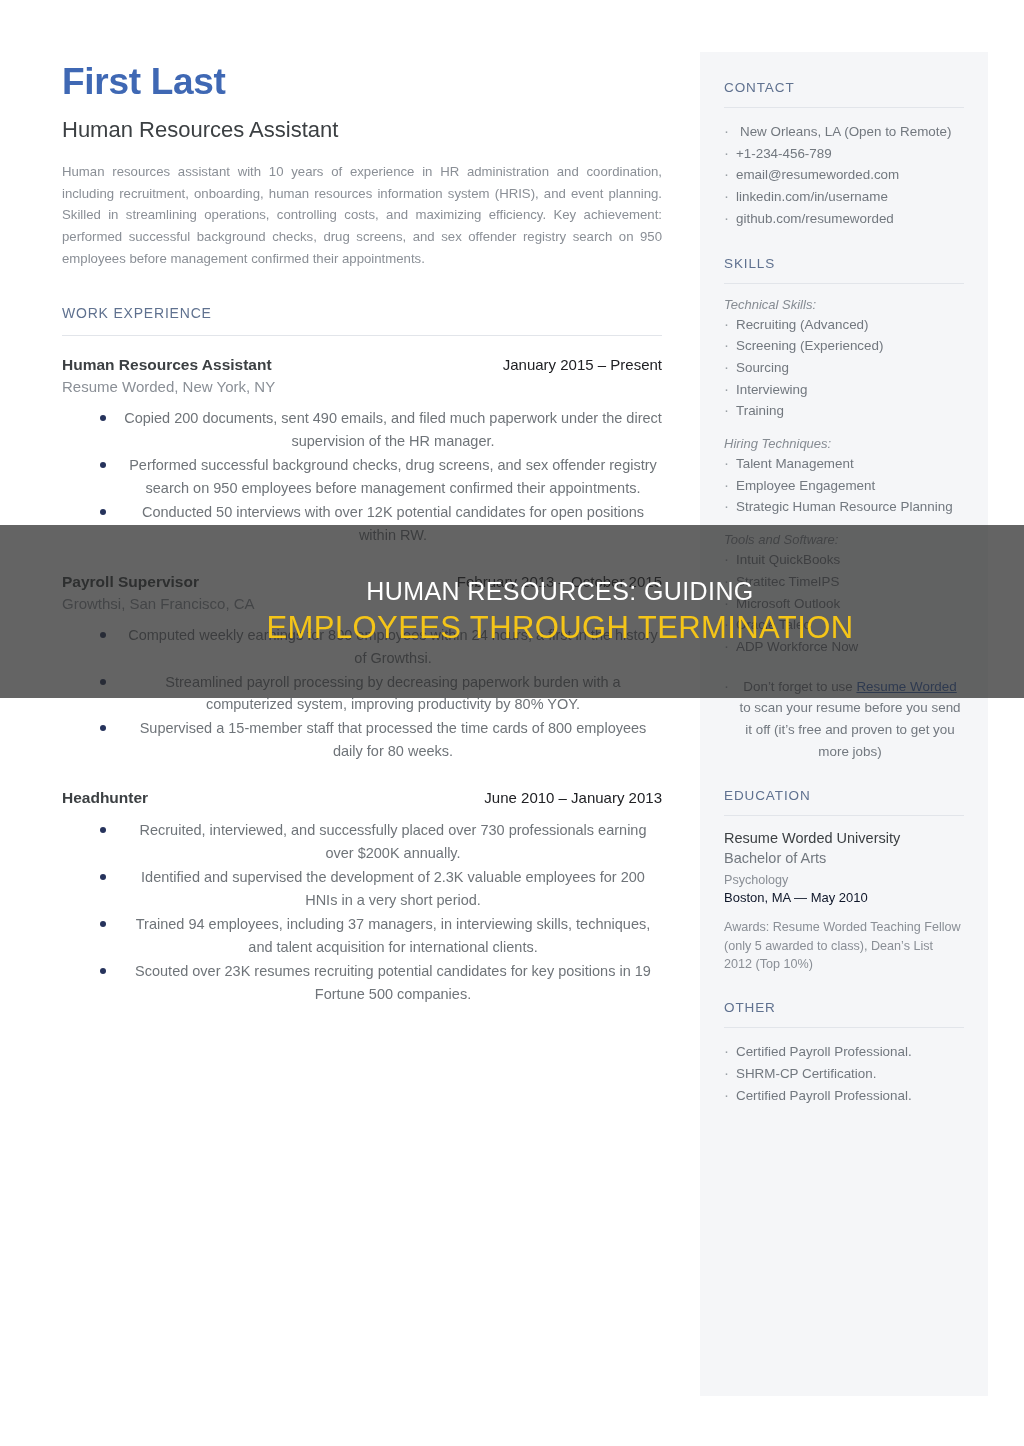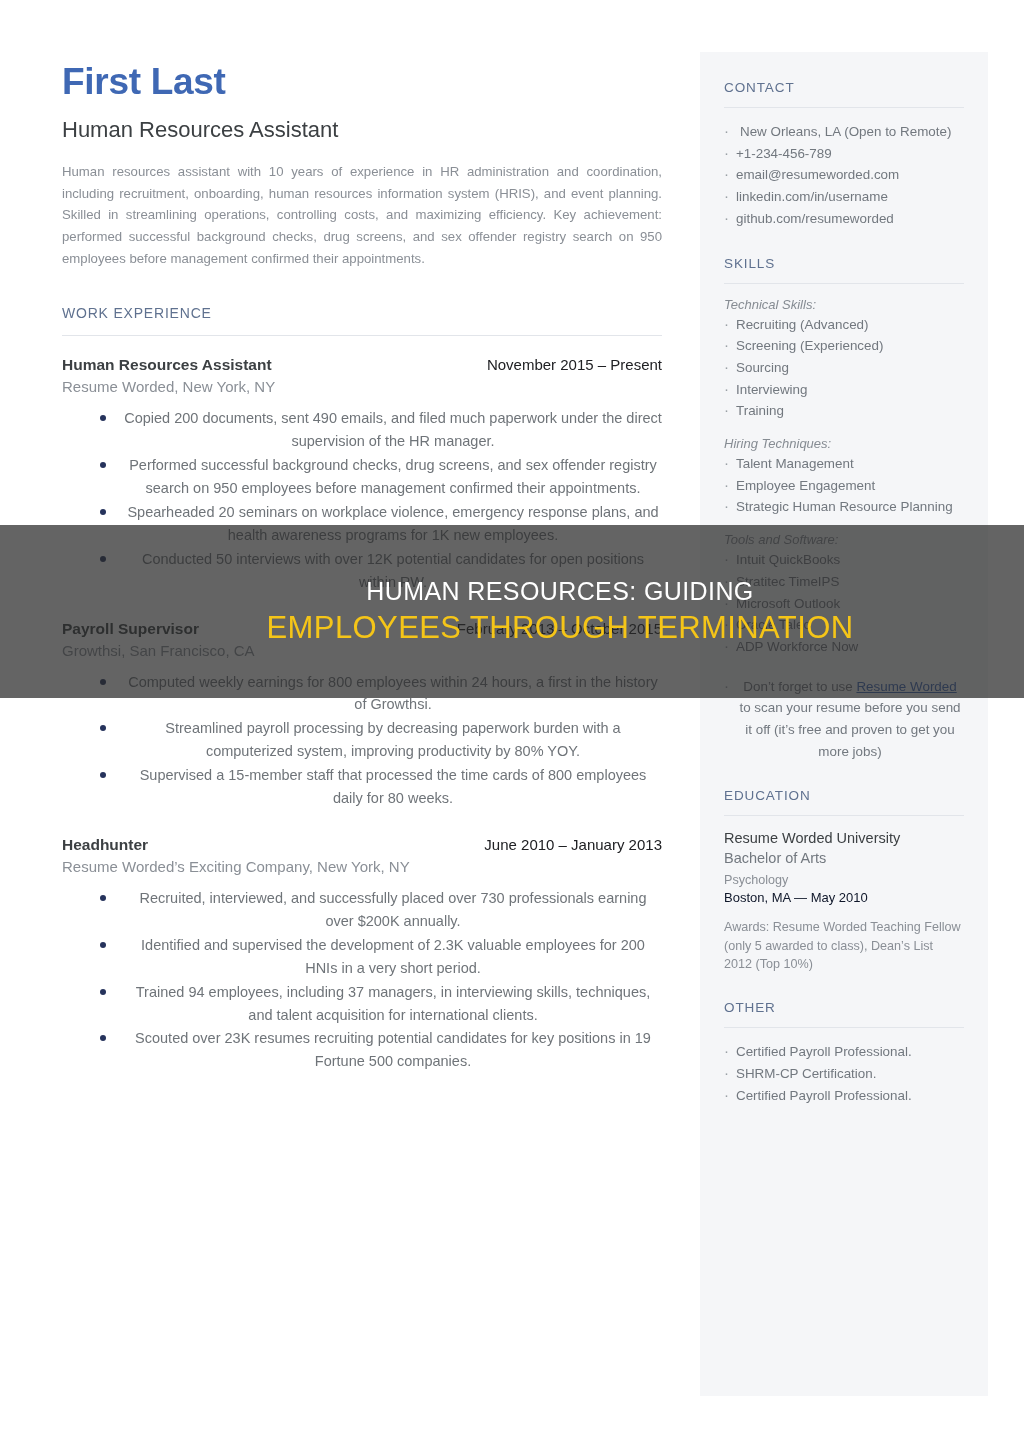--- a/index.html
+++ b/index.html
@@ -258,27 +258,26 @@
     <h1 class="name">First Last</h1>
     <h2 class="headline">Human Resources Assistant</h2>
     <p class="summary">Human resources assistant with 10 years of experience in HR administration and coordination, including recruitment, onboarding, human resources information system (HRIS), and event planning. Skilled in streamlining operations, controlling costs, and maximizing efficiency. Key achievement: performed successful background checks, drug screens, and sex offender registry search on 950 employees before management confirmed their appointments.</p>
 
     <div class="section-head">WORK EXPERIENCE</div>
     <div class="section-rule"></div>
 
     <div class="job">
       <div class="job-row">
         <span class="job-title">Human Resources Assistant</span>
-        <span class="job-dates">November 2015 – Present</span>
+        <span class="job-dates">January 2015 – Present</span>
       </div>
       <div class="job-company">Resume Worded, New York, NY</div>
       <ul class="bullets">
         <li>Copied 200 documents, sent 490 emails, and filed much paperwork under the direct supervision of the HR manager.</li>
         <li>Performed successful background checks, drug screens, and sex offender registry search on 950 employees before management confirmed their appointments.</li>
-        <li>Spearheaded 20 seminars on workplace violence, emergency response plans, and health awareness programs for 1K new employees.</li>
         <li>Conducted 50 interviews with over 12K potential candidates for open positions within RW.</li>
       </ul>
     </div>
 
     <div class="job">
       <div class="job-row">
         <span class="job-title">Payroll Supervisor</span>
         <span class="job-dates">February 2013 – October 2015</span>
       </div>
       <div class="job-company">Growthsi, San Francisco, CA</div>
@@ -287,21 +286,20 @@
         <li>Streamlined payroll processing by decreasing paperwork burden with a computerized system, improving productivity by 80% YOY.</li>
         <li>Supervised a 15-member staff that processed the time cards of 800 employees daily for 80 weeks.</li>
       </ul>
     </div>
 
     <div class="job">
       <div class="job-row">
         <span class="job-title">Headhunter</span>
         <span class="job-dates">June 2010 – January 2013</span>
       </div>
-      <div class="job-company">Resume Worded’s Exciting Company, New York, NY</div>
       <ul class="bullets">
         <li>Recruited, interviewed, and successfully placed over 730 professionals earning over $200K annually.</li>
         <li>Identified and supervised the development of 2.3K valuable employees for 200 HNIs in a very short period.</li>
         <li>Trained 94 employees, including 37 managers, in interviewing skills, techniques, and talent acquisition for international clients.</li>
         <li>Scouted over 23K resumes recruiting potential candidates for key positions in 19 Fortune 500 companies.</li>
       </ul>
     </div>
 
   </div>
 

